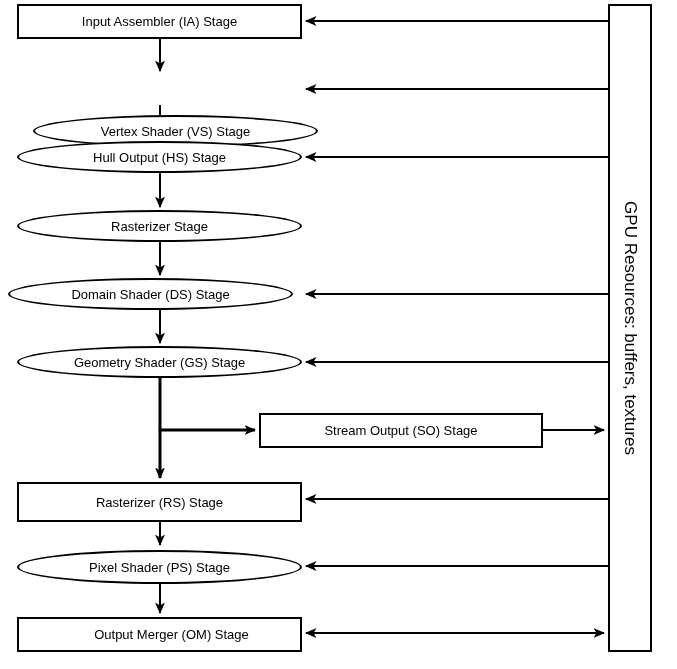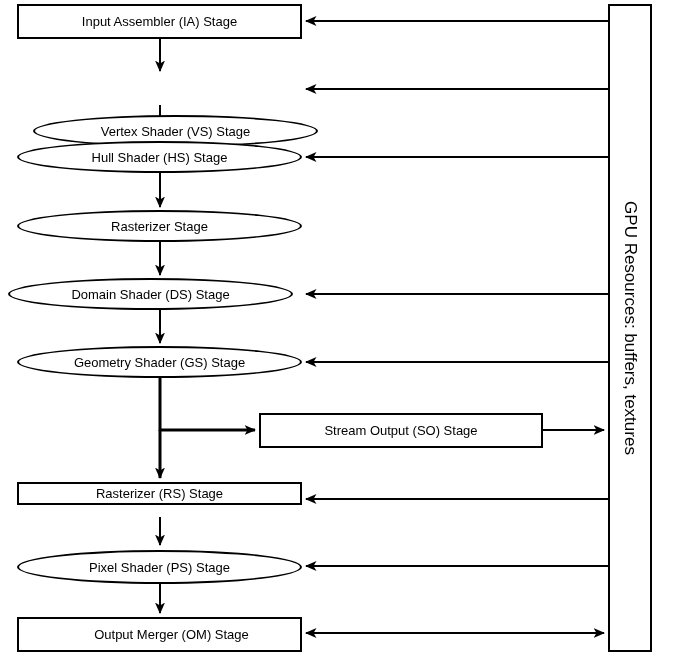--- a/index.html
+++ b/index.html
@@ -85,40 +85,40 @@
 
   <div class="stage shape-rect" style="left:17px; top:4px; width:285px; height:35px;">
     <span>Input Assembler (IA) Stage</span>
   </div>
 
   <div class="stage shape-ellipse" style="left:33px; top:74px; width:285px; height:32px;margin-top:41px;">
     <span>Vertex Shader (VS) Stage</span>
   </div>
 
   <div class="stage shape-ellipse" style="left:17px; top:141px; width:285px; height:32px;">
-    <span>Hull Shader (HS) Stage</span>
+    <span>Hull Output (HS) Stage</span>
   </div>
 
   <div class="stage shape-ellipse" style="left:17px; top:210px; width:285px; height:32px;">
     <span>Rasterizer Stage</span>
   </div>
 
   <div class="stage shape-ellipse" style="left:8px; top:278px; width:285px; height:32px;">
     <span>Domain Shader (DS) Stage</span>
   </div>
 
   <div class="stage shape-ellipse" style="left:17px; top:346px; width:285px; height:32px;">
     <span>Geometry Shader (GS) Stage</span>
   </div>
 
   <div class="stage shape-rect" style="left:259px; top:413px; width:284px; height:35px;">
     <span>Stream Output (SO) Stage</span>
   </div>
 
-  <div class="stage shape-rect" style="left:17px; top:482px; width:285px; height:23px;">
+  <div class="stage shape-rect" style="left:17px; top:482px; width:285px; height:40px;">
     <span>Rasterizer (RS) Stage</span>
   </div>
 
   <div class="stage shape-ellipse" style="left:17px; top:550px; width:285px; height:34px;">
     <span>Pixel Shader (PS) Stage</span>
   </div>
 
   <div class="stage shape-rect" style="left:17px; top:617px; width:285px; height:35px;padding-left:24px;">
     <span>Output Merger (OM) Stage</span>
   </div>

